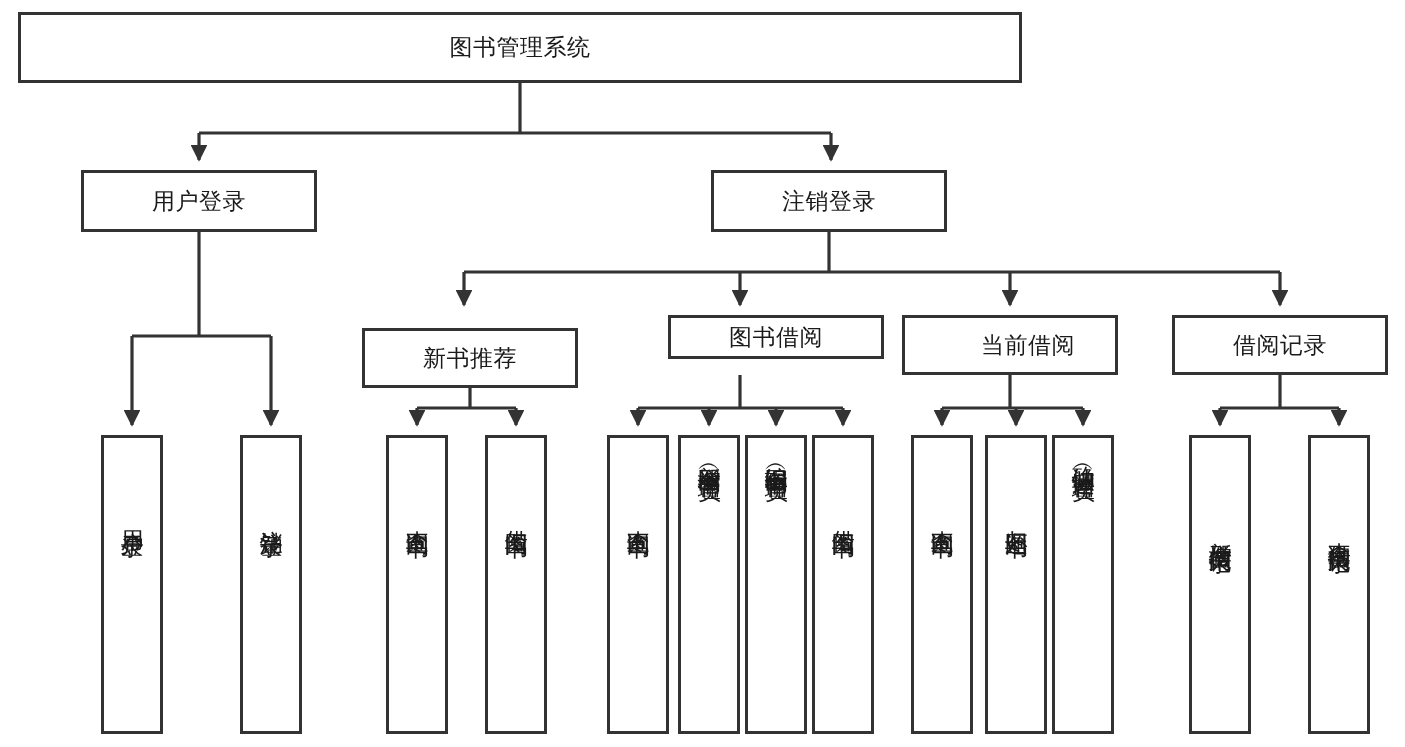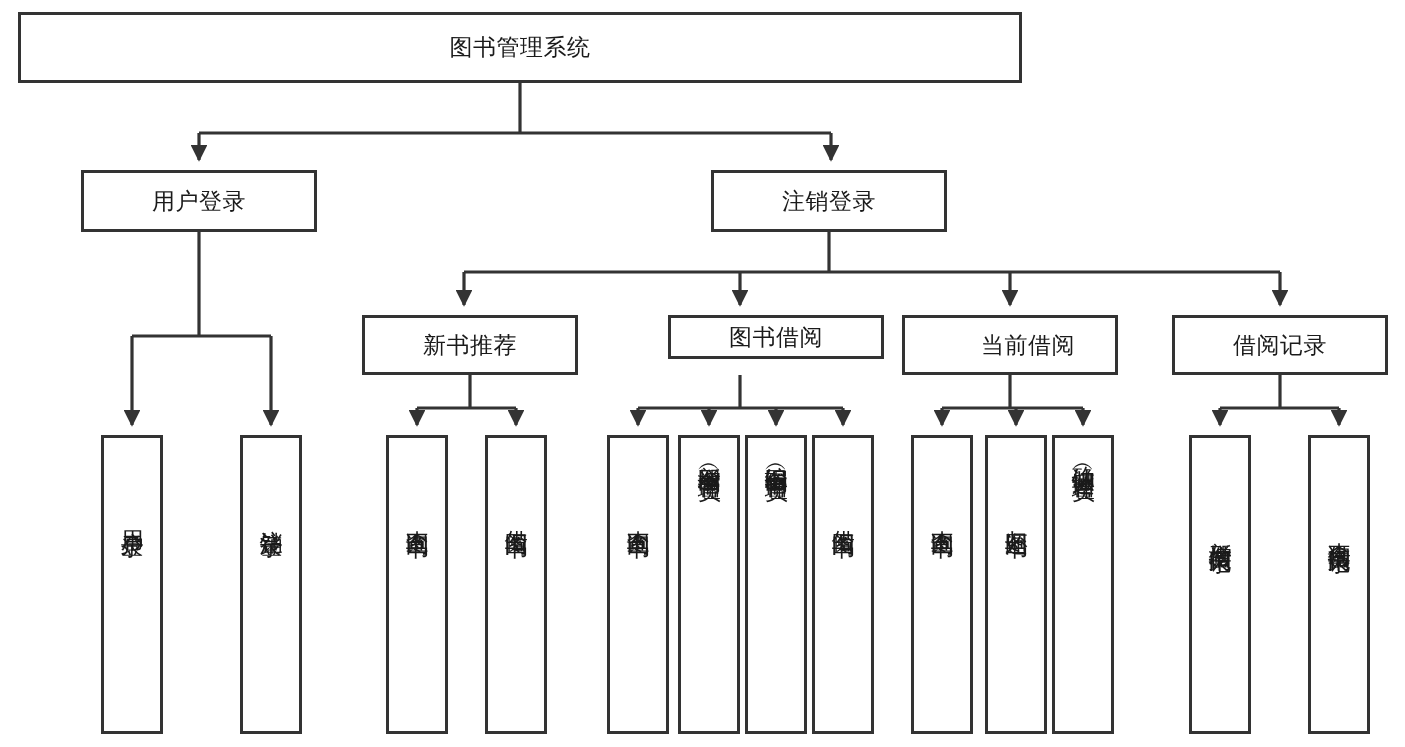--- a/index.html
+++ b/index.html
@@ -155,21 +155,21 @@
     <span class="label">图书管理系统</span>
   </div>
 
   <div class="node horizontal" id="node-l2-0" style="left: 81px; top: 170px; width: 236px; height: 62px;">
     <span class="label">用户登录</span>
   </div>
   <div class="node horizontal" id="node-l2-1" style="left: 711px; top: 170px; width: 236px; height: 62px;">
     <span class="label">注销登录</span>
   </div>
 
-  <div class="node horizontal" id="node-l3-0" style="left: 362px; top: 315px; width: 216px; height: 60px;">
+  <div class="node horizontal" id="node-l3-0" style="left: 362px; top: 328px; width: 216px; height: 60px;">
     <span class="label">新书推荐</span>
   </div>
   <div class="node horizontal" id="node-l3-1" style="left: 668px; top: 315px; width: 216px; height: 44px;">
     <span class="label">图书借阅</span>
   </div>
   <div class="node horizontal" id="node-l3-2" style="left: 902px; top: 315px; width: 216px; height: 60px; padding-left: 36px;">
     <span class="label">当前借阅</span>
   </div>
   <div class="node horizontal" id="node-l3-3" style="left: 1172px; top: 315px; width: 216px; height: 60px;">
     <span class="label">借阅记录</span>

